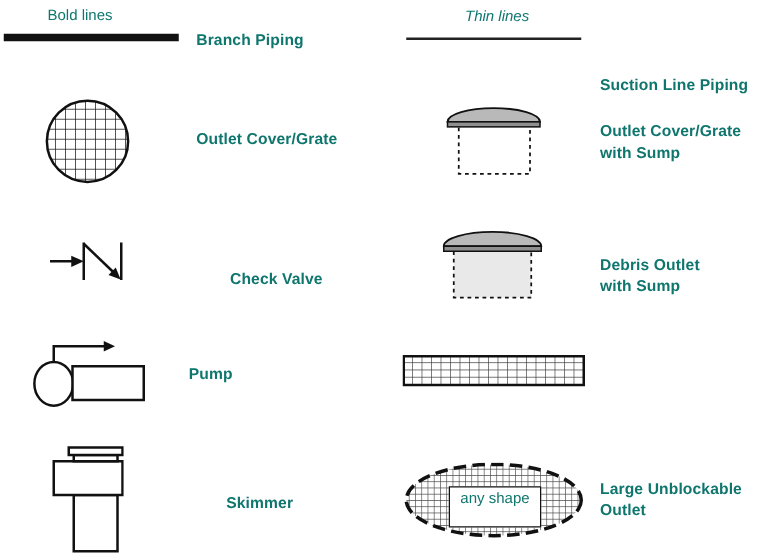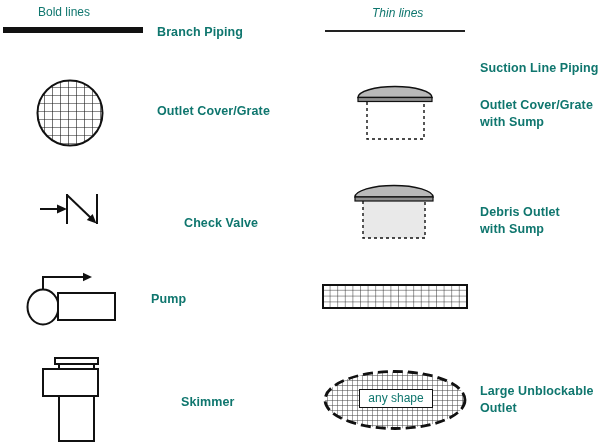--- a/index.html
+++ b/index.html
@@ -7,21 +7,21 @@
     position:relative;width:609px;height:446px;background:#ffffff;
     font-family:"Liberation Sans",sans-serif;color:#0f766e;overflow:hidden;
   }
   .caption{position:absolute;font-size:12px;font-weight:400;}
   .lbl{position:absolute;font-size:12.5px;font-weight:bold;letter-spacing:.1px;}
   .lbl.multi{white-space:pre-line;line-height:17px;}
   .sym{position:absolute;}
   .bold-line{position:absolute;left:3px;top:27px;width:140px;height:6px;background:#111;}
   .thin-line{position:absolute;left:325px;top:30px;width:140px;height:2px;background:#222;}
   .anyshape-box{
-    position:absolute;left:359px;top:389px;width:74px;height:19px;
+    position:absolute;left:359px;top:389px;width:74px;height:33px;
     background:#fff;border:1px solid #111;box-sizing:border-box;
     font-size:12px;line-height:17px;text-align:center;font-weight:400;
   }
   svg{display:block;}
 </style>
 </head>
 <body>
 
 <div class="stage">
 

